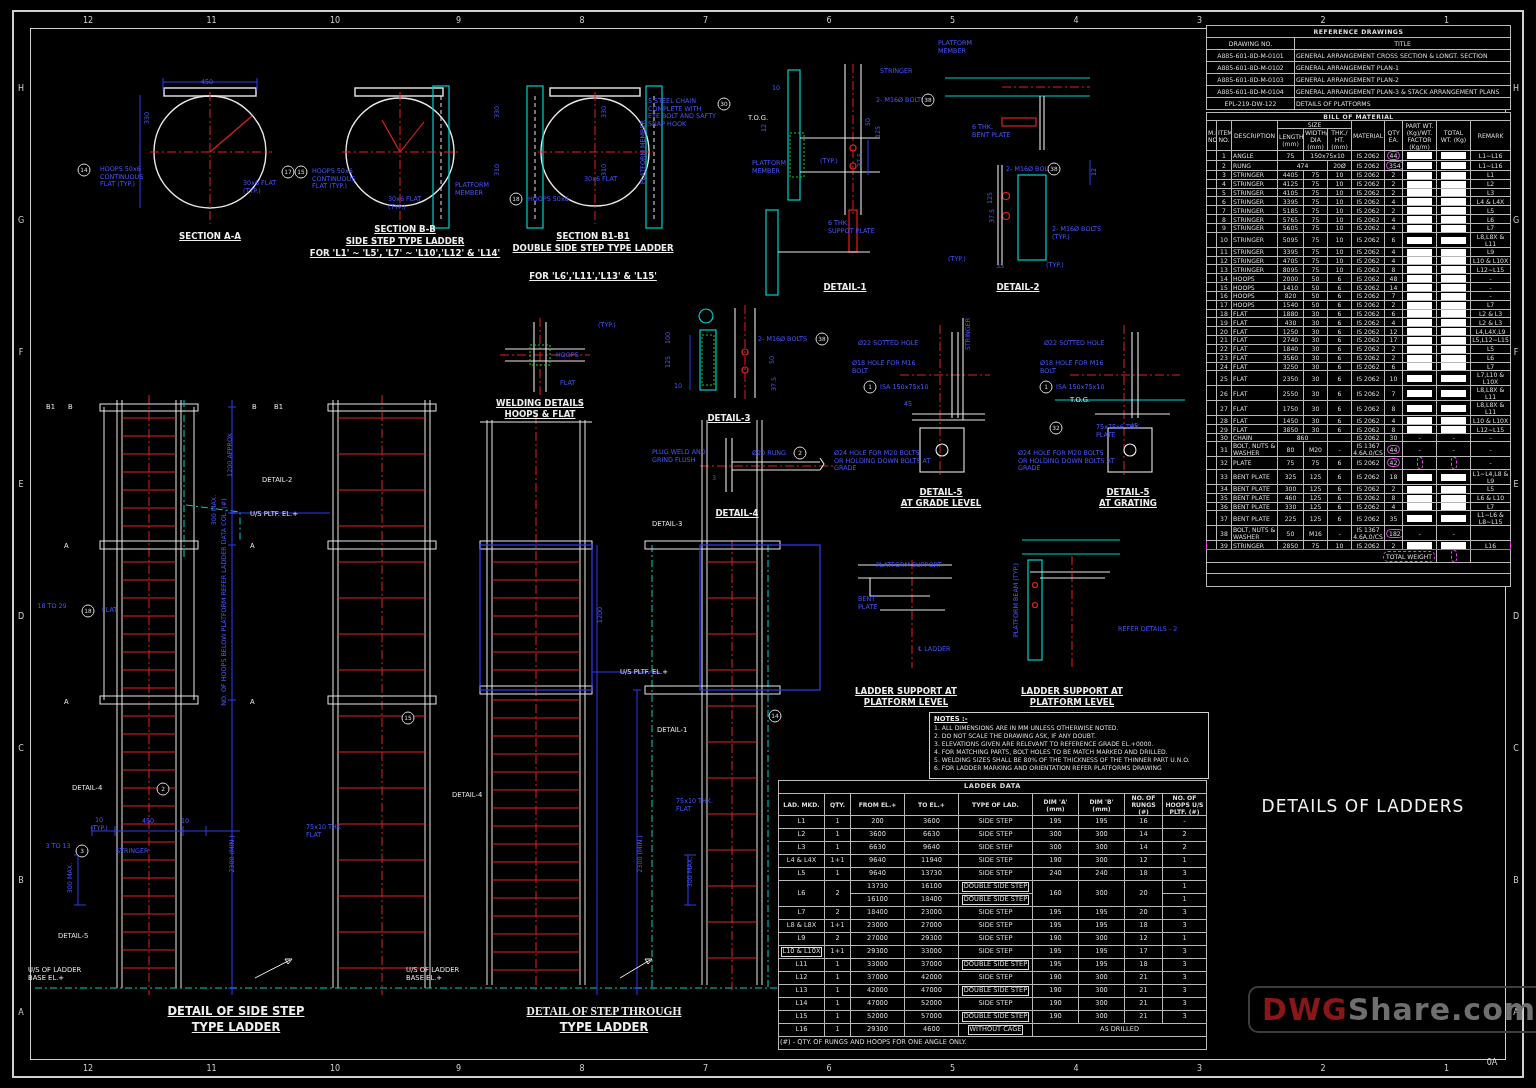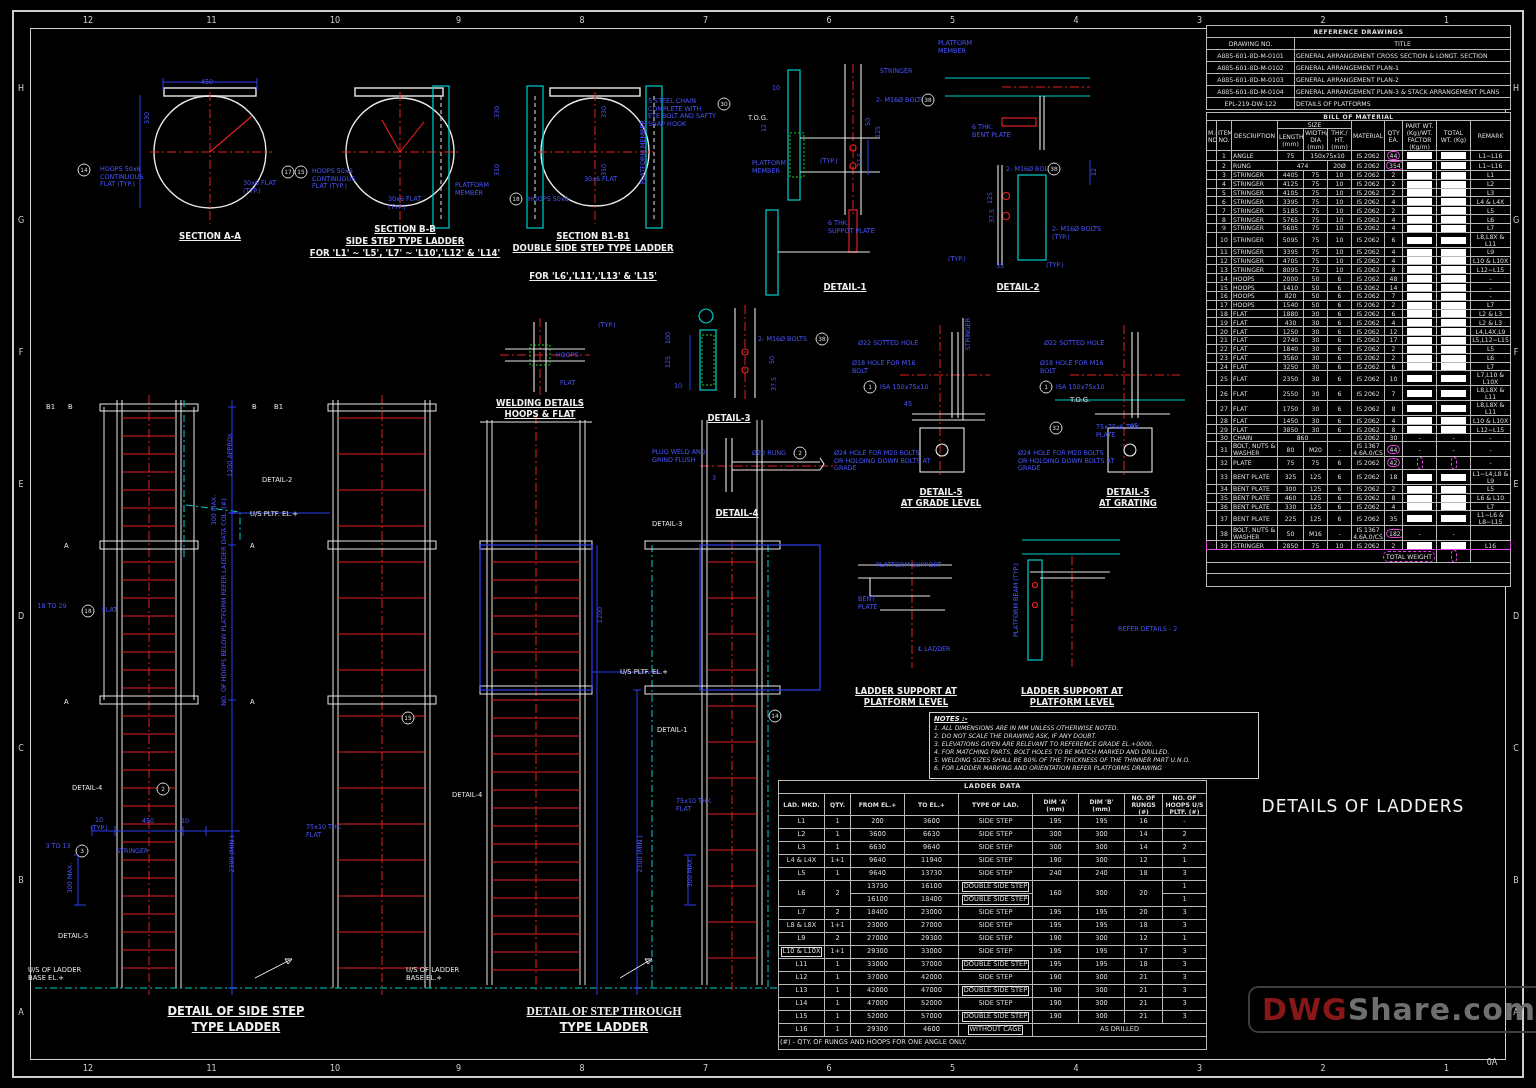--- a/index.html
+++ b/index.html
@@ -20,22 +20,22 @@
   .box{display:inline-block;width:78%;height:7px;background:#fff;vertical-align:middle;}
   .hlq{display:inline-block;border:1px solid #e646e6;border-radius:7px;padding:0 2px;}
   .hlb{display:inline-block;border:1px dashed #e646e6;border-radius:5px;padding:1px 2px;}
   tr.rhl td{border-top:1px solid #e646e6;border-bottom:1px solid #e646e6;}
   tr.rhl td:first-child{border-left:1px solid #e646e6;}
   tr.rhl td:last-child{border-right:1px solid #e646e6;}
   #laddertable{position:absolute;left:778px;top:780px;width:428px;}
   #laddertable td{font-size:6.6px;height:12px;}
   #laddertable .hd{font-size:6.1px;font-weight:bold;}
   .cellbox{display:inline-block;border:1px solid #ddd;padding:0 1px;}
-  #notesbox{position:absolute;left:929px;top:712px;width:330px;height:67px;border:1px solid #cfcfcf;
-            padding:2px 4px;box-sizing:border-box;font-style:italic;}
+  #notesbox{position:absolute;left:929px;top:712px;width:280px;height:67px;border:1px solid #cfcfcf;
+            padding:2px 4px;box-sizing:border-box;}
   #notesbox .nt{font-size:6.8px;font-weight:bold;text-decoration:underline;color:#eee;}
   #notesbox ol{margin:1px 0 0 0;padding:0;list-style:none;}
   #notesbox li{font-size:6.1px;color:#ddd;line-height:1.32;white-space:nowrap;}
   #legends{position:absolute;left:1098px;top:22px;width:108px;height:90px;border:1px solid #cfcfcf;
            padding:2px 4px;box-sizing:border-box;}
   #legends .lt{font-size:6.5px;font-weight:bold;text-decoration:underline;color:#eee;}
   #legends div.li{font-size:5.9px;color:#ddd;line-height:1.42;white-space:nowrap;}
   #legends div.li.boxed{border:1px solid #ddd;display:inline-block;padding:0 1px;margin-top:1px;}
   #dwgtitle{position:absolute;left:1363px;top:806px;transform:translate(-50%,-50%);
             font-size:17px;color:#f2f2f2;letter-spacing:1px;white-space:nowrap;}

